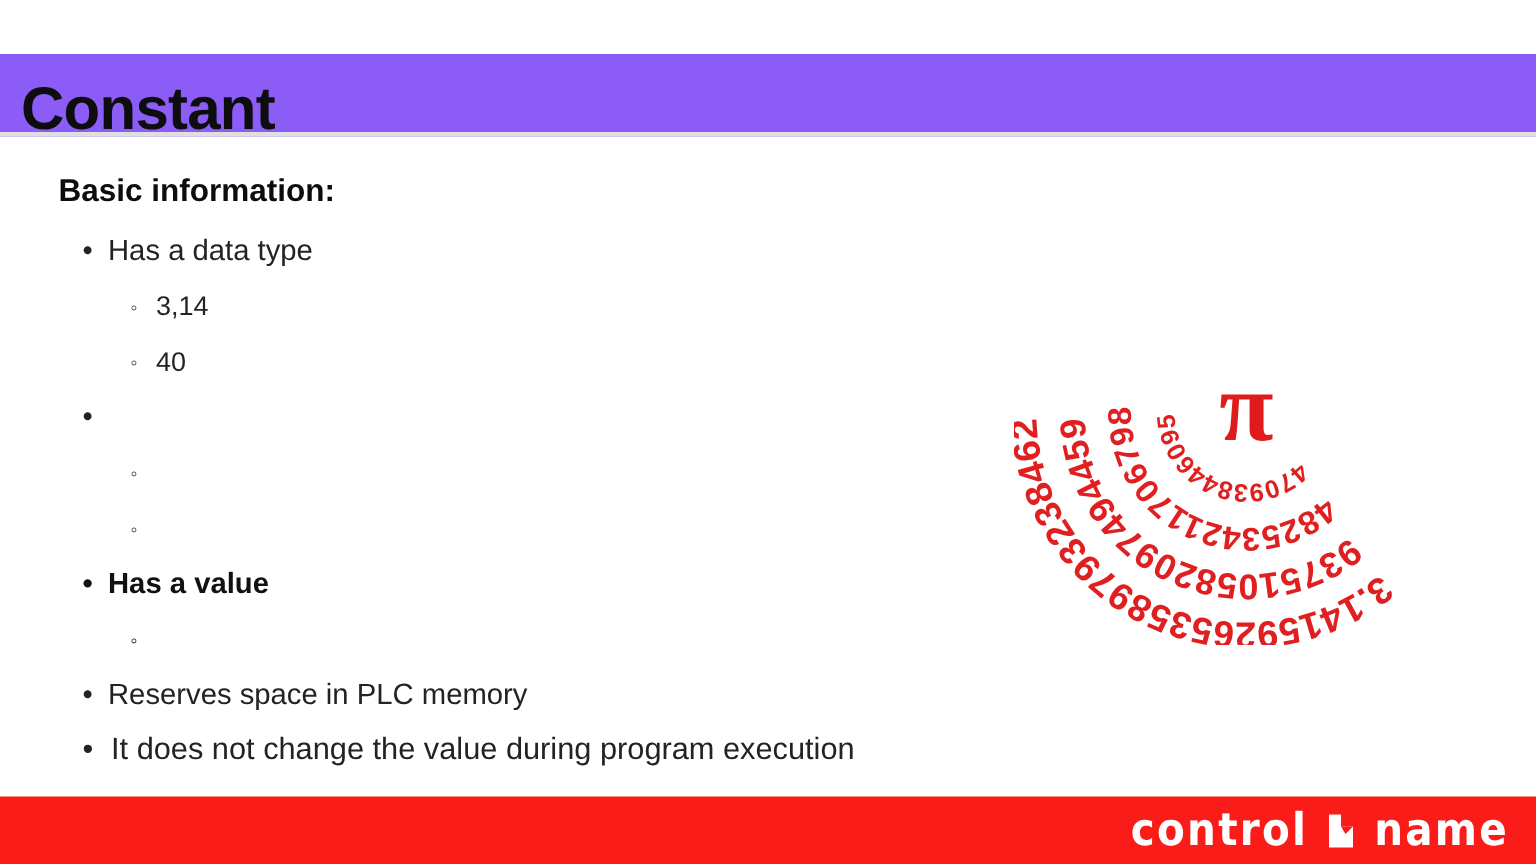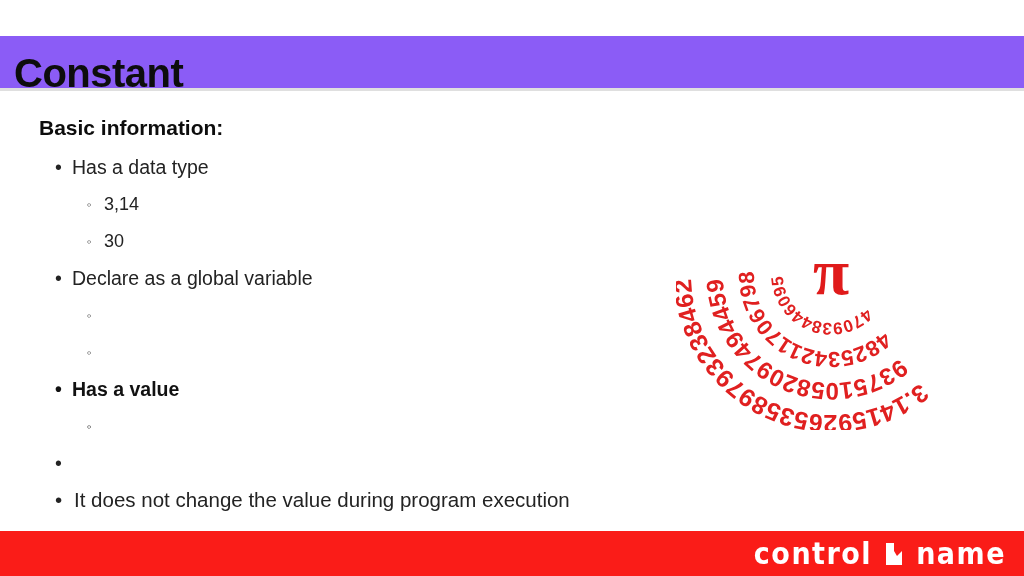--- a/index.html
+++ b/index.html
@@ -179,27 +179,27 @@
 
 <div id="header-bar">
   <div id="slide-title">Constant</div>
 </div>
 
 <div id="content">
   <div id="section-heading">Basic information:</div>
   <ul class="bullet-list" id="bullet-list">
       <li class="bullet-row lvl1"><span class="glyph">•</span><span class="txt">Has a data type</span></li>
       <li class="bullet-row lvl2"><span class="glyph">◦</span><span class="txt">3,14</span></li>
-      <li class="bullet-row lvl2"><span class="glyph">◦</span><span class="txt">30</span></li>
-      <li class="bullet-row lvl1"><span class="glyph">•</span><span class="txt">Declare as a global variable</span></li>
+      <li class="bullet-row lvl2"><span class="glyph">◦</span><span class="txt">40</span></li>
+      <li class="bullet-row lvl1"><span class="glyph">•</span></li>
       <li class="bullet-row lvl2"><span class="glyph">◦</span></li>
       <li class="bullet-row lvl2"><span class="glyph">◦</span></li>
       <li class="bullet-row lvl1 bold-item"><span class="glyph">•</span><span class="txt">Has a value</span></li>
       <li class="bullet-row lvl2 bold-item"><span class="glyph">◦</span></li>
-      <li class="bullet-row lvl1"><span class="glyph">•</span></li>
+      <li class="bullet-row lvl1"><span class="glyph">•</span><span class="txt">Reserves space in PLC memory</span></li>
       <li class="bullet-row lvl1 last-item"><span class="glyph">•</span><span class="txt">It does not change the value during program execution</span></li>
     </ul>
 </div>
 
 <div id="pi-graphic">
   <svg viewBox="0 0 310 310" xmlns="http://www.w3.org/2000/svg">
     <defs>
       <path id="ring1" d="M 155,155 m -140,0 a 140,140 0 1,1 280,0 a 140,140 0 1,1 -280,0" fill="none"></path>
       <path id="ring2" d="M 155,155 m -108,0 a 108,108 0 1,1 216,0 a 108,108 0 1,1 -216,0" fill="none"></path>
       <path id="ring3" d="M 155,155 m -77,0 a 77,77 0 1,1 154,0 a 77,77 0 1,1 -154,0" fill="none"></path>

